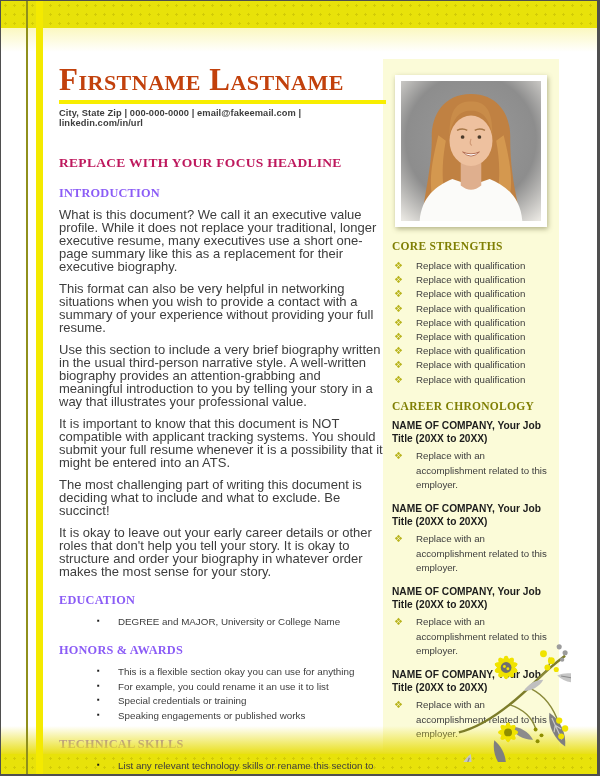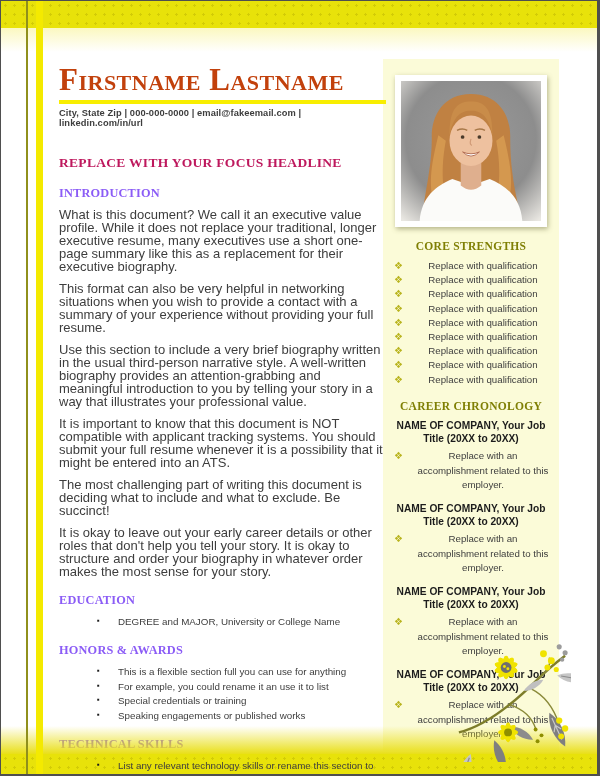--- a/index.html
+++ b/index.html
@@ -18,21 +18,21 @@
   .band-bottom{bottom:0; height:20px;}
   .fade-top{position:absolute; left:0; right:0; top:27px; height:24px; z-index:1;
     background:linear-gradient(to bottom,#fbf8c0,rgba(255,255,255,0));}
   .fade-bottom{position:absolute; left:0; right:0; bottom:20px; height:28px; z-index:4;
     background:linear-gradient(to bottom,rgba(238,227,30,0),#e9df18);}
   .vline-olive{position:absolute; left:25px; top:0; bottom:0; width:2px; background:#90901c; z-index:5;}
   .vline-yellow{position:absolute; left:35px; top:0; bottom:0; width:7px; background:#f4ea00; z-index:5;}
 
   
   .sidebar{position:absolute; left:382px; top:58px; width:176px; height:692px;
-    background:#fbfbd8; z-index:2; padding:0 9px; box-sizing:border-box;text-align:center;}
+    background:#fbfbd8; z-index:2; padding:0 9px; box-sizing:border-box;}
   .photo-frame{margin:16px auto 6px auto; width:152px; height:152px; background:#fff;
     padding:6px; box-sizing:border-box; box-shadow:1px 2px 5px rgba(90,90,40,.45);}
   .photo-frame svg{display:block;}
   .side-h{font-family:"Liberation Serif", serif; font-weight:bold; font-size:11.5px;
     color:#7f7f04; letter-spacing:.3px; margin:13px 0 7px 0;}
   ul.diamond-list{list-style:none; margin:0; padding:0;}
   ul.diamond-list li{position:relative; padding-left:24px; font-size:9.7px;
     line-height:14.2px; color:#3d3d3d;}
   ul.diamond-list .dmd{position:absolute; left:2px; top:0; font-size:10px; color:#b9b41f;}
   .job{margin:0 0 9px 0;}
@@ -154,21 +154,21 @@
     <p>The most challenging part of writing this document is deciding what to include and what to exclude. Be succinct!</p>
     <p>It is okay to leave out your early career details or other roles that don't help you tell your story. It is okay to structure and order your biography in whatever order makes the most sense for your story.</p>
 
     <div class="sec-h">EDUCATION</div>
     <ul class="square-list">
       <li><span class="sq">▪</span><span>DEGREE and MAJOR, University or College Name</span></li>
     </ul>
 
     <div class="sec-h">HONORS &amp; AWARDS</div>
     <ul class="square-list">
-      <li><span class="sq">▪</span><span>This is a flexible section full you can use for anything</span></li>
+      <li><span class="sq">▪</span><span>This is a flexible section okay you can use for anything</span></li>
       <li><span class="sq">▪</span><span>For example, you could rename it an use it to list</span></li>
       <li><span class="sq">▪</span><span>Special credentials or training</span></li>
       <li><span class="sq">▪</span><span>Speaking engagements or published works</span></li>
     </ul>
 
     <div class="sec-h">TECHNICAL SKILLS</div>
     <ul class="square-list">
       <li><span class="sq">▪</span><span>List any relevant technology skills or rename this section to use it for something else</span></li>
     </ul>
   </div>

